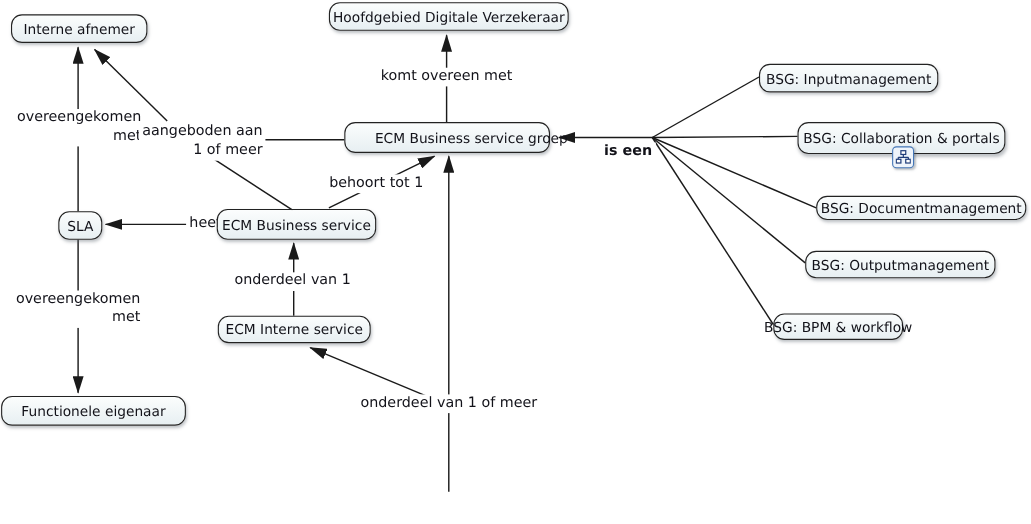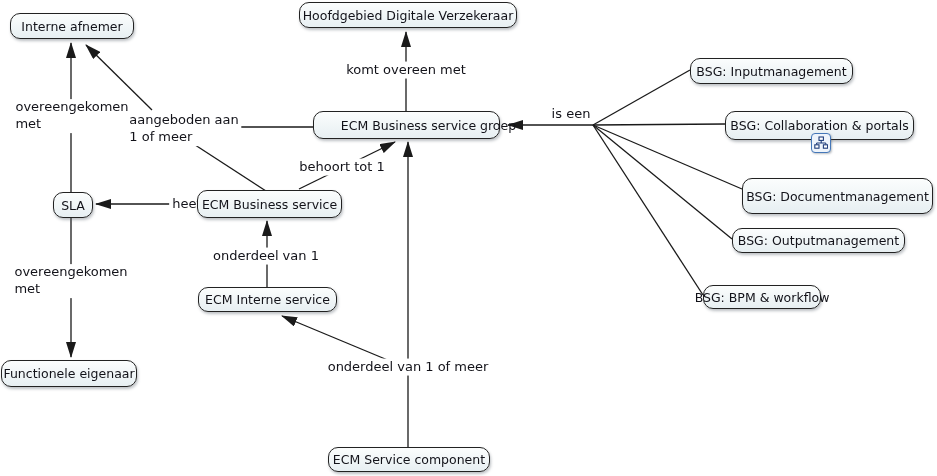--- a/index.html
+++ b/index.html
@@ -17,21 +17,21 @@
   html,body{margin:0;padding:0;background:#fff;}
   .canvas{
     position:relative;width:937px;height:476px;background:var(--canvas);
     overflow:hidden;
     font-family:"DejaVu Sans","Liberation Sans",sans-serif;
   }
   svg.wires{position:absolute;left:0;top:0;z-index:1;}
   .edge-label{
     position:absolute;z-index:2;transform:translate(-50%,-50%);
     background:var(--canvas);color:var(--label-text);
-    font-size:13px;line-height:1.3;text-align:left;
+    font-size:13px;line-height:1.3;text-align:right;
     white-space:pre-line;padding:0 3px;
   }
   .node{
     position:absolute;z-index:3;display:flex;align-items:center;justify-content:center;
     box-sizing:border-box;padding:0 4px;
     border:1.4px solid var(--node-border);border-radius:10px;
     background:linear-gradient(180deg,var(--node-fill-top) 0%,var(--node-fill) 100%);
     box-shadow:1px 2px 3px rgba(90,100,110,.4);
     color:var(--node-text);font-size:12.5px;white-space:nowrap;
     cursor:default;
@@ -87,41 +87,40 @@
 
       <line x1="390" y1="361" x2="282" y2="316" marker-end="url(#arw)"></line>
     </g>
   </svg>
 
   <div class="edge-label" style="left:72px;top:116px;">overeengekomen
 met</div>
   <div class="edge-label" style="left:184px;top:129px;">aangeboden aan
 1 of meer</div>
   <div class="edge-label" style="left:406px;top:70px;">komt overeen met</div>
-  <div class="edge-label" style="left:571px;top:114px;">is een</div>
+  <div class="edge-label" style="left:571px;top:138px;font-weight:bold;">is een</div>
   <div class="edge-label" style="left:342px;top:167px;">behoort tot 1</div>
   <div class="edge-label" style="left:157px;top:204px;margin-left:32px;">heeft</div>
   <div class="edge-label" style="left:266px;top:256px;">onderdeel van 1</div>
   <div class="edge-label" style="left:71px;top:281px;">overeengekomen
 met</div>
   <div class="edge-label" style="left:408px;top:367px;">onderdeel van 1 of meer</div>
 
   <div class="node" style="left:10px;top:13px;width:124px;height:26px;">Interne afnemer</div>
   <div class="node" style="left:299px;top:2px;width:218px;height:26px;">Hoofdgebied Digitale Verzekeraar</div>
   <div class="node" style="left:313px;top:111px;width:187px;height:28px;padding-left:48px;">ECM Business service groep</div>
   <div class="node" style="left:690px;top:58px;width:163px;height:26px;text-align:center;">BSG: Inputmanagement</div>
   <div class="node" style="left:725px;top:111px;width:189px;height:29px;">BSG: Collaboration &amp; portals</div>
-  <div class="node" style="left:742px;top:178px;width:191px;height:36px;">BSG: Documentmanagement</div>
+  <div class="node" style="left:742px;top:178px;width:191px;height:22px;">BSG: Documentmanagement</div>
   <div class="node" style="left:732px;top:228px;width:173px;height:25px;">BSG: Outputmanagement</div>
   <div class="node" style="left:703px;top:285px;width:118px;height:24px;">BSG: BPM &amp; workflow</div>
   <div class="node" style="left:53px;top:192px;width:40px;height:26px;">SLA</div>
   <div class="node" style="left:197px;top:190px;width:145px;height:28px;">ECM Business service</div>
   <div class="node" style="left:198px;top:287px;width:139px;height:25px;">ECM Interne service</div>
-  <div class="node" style="left:1px;top:360px;width:136px;height:27px;">Functionele eigenaar</div>
-  <div class="node" style="left:328px;top:447px;width:162px;height:25px;">ECM Service component</div>
+  <div class="node" style="left:1px;top:360px;width:168px;height:27px;">Functionele eigenaar</div>
 
   <div class="resource-icon">
     <svg width="14" height="14" viewBox="0 0 14 14">
       <g stroke="#1f3d7a" stroke-width="1.1" fill="#ffffff">
         <rect x="5" y="1" width="4.4" height="3.4"></rect>
         <path d="M7.2,4.6 V7 M2.6,7 H11.8 M2.6,7 V8.6 M11.8,7 V8.6" fill="none"></path>
         <rect x="0.8" y="8.8" width="4.2" height="3.4"></rect>
         <rect x="9.4" y="8.8" width="4.2" height="3.4"></rect>
       </g>
     </svg>

